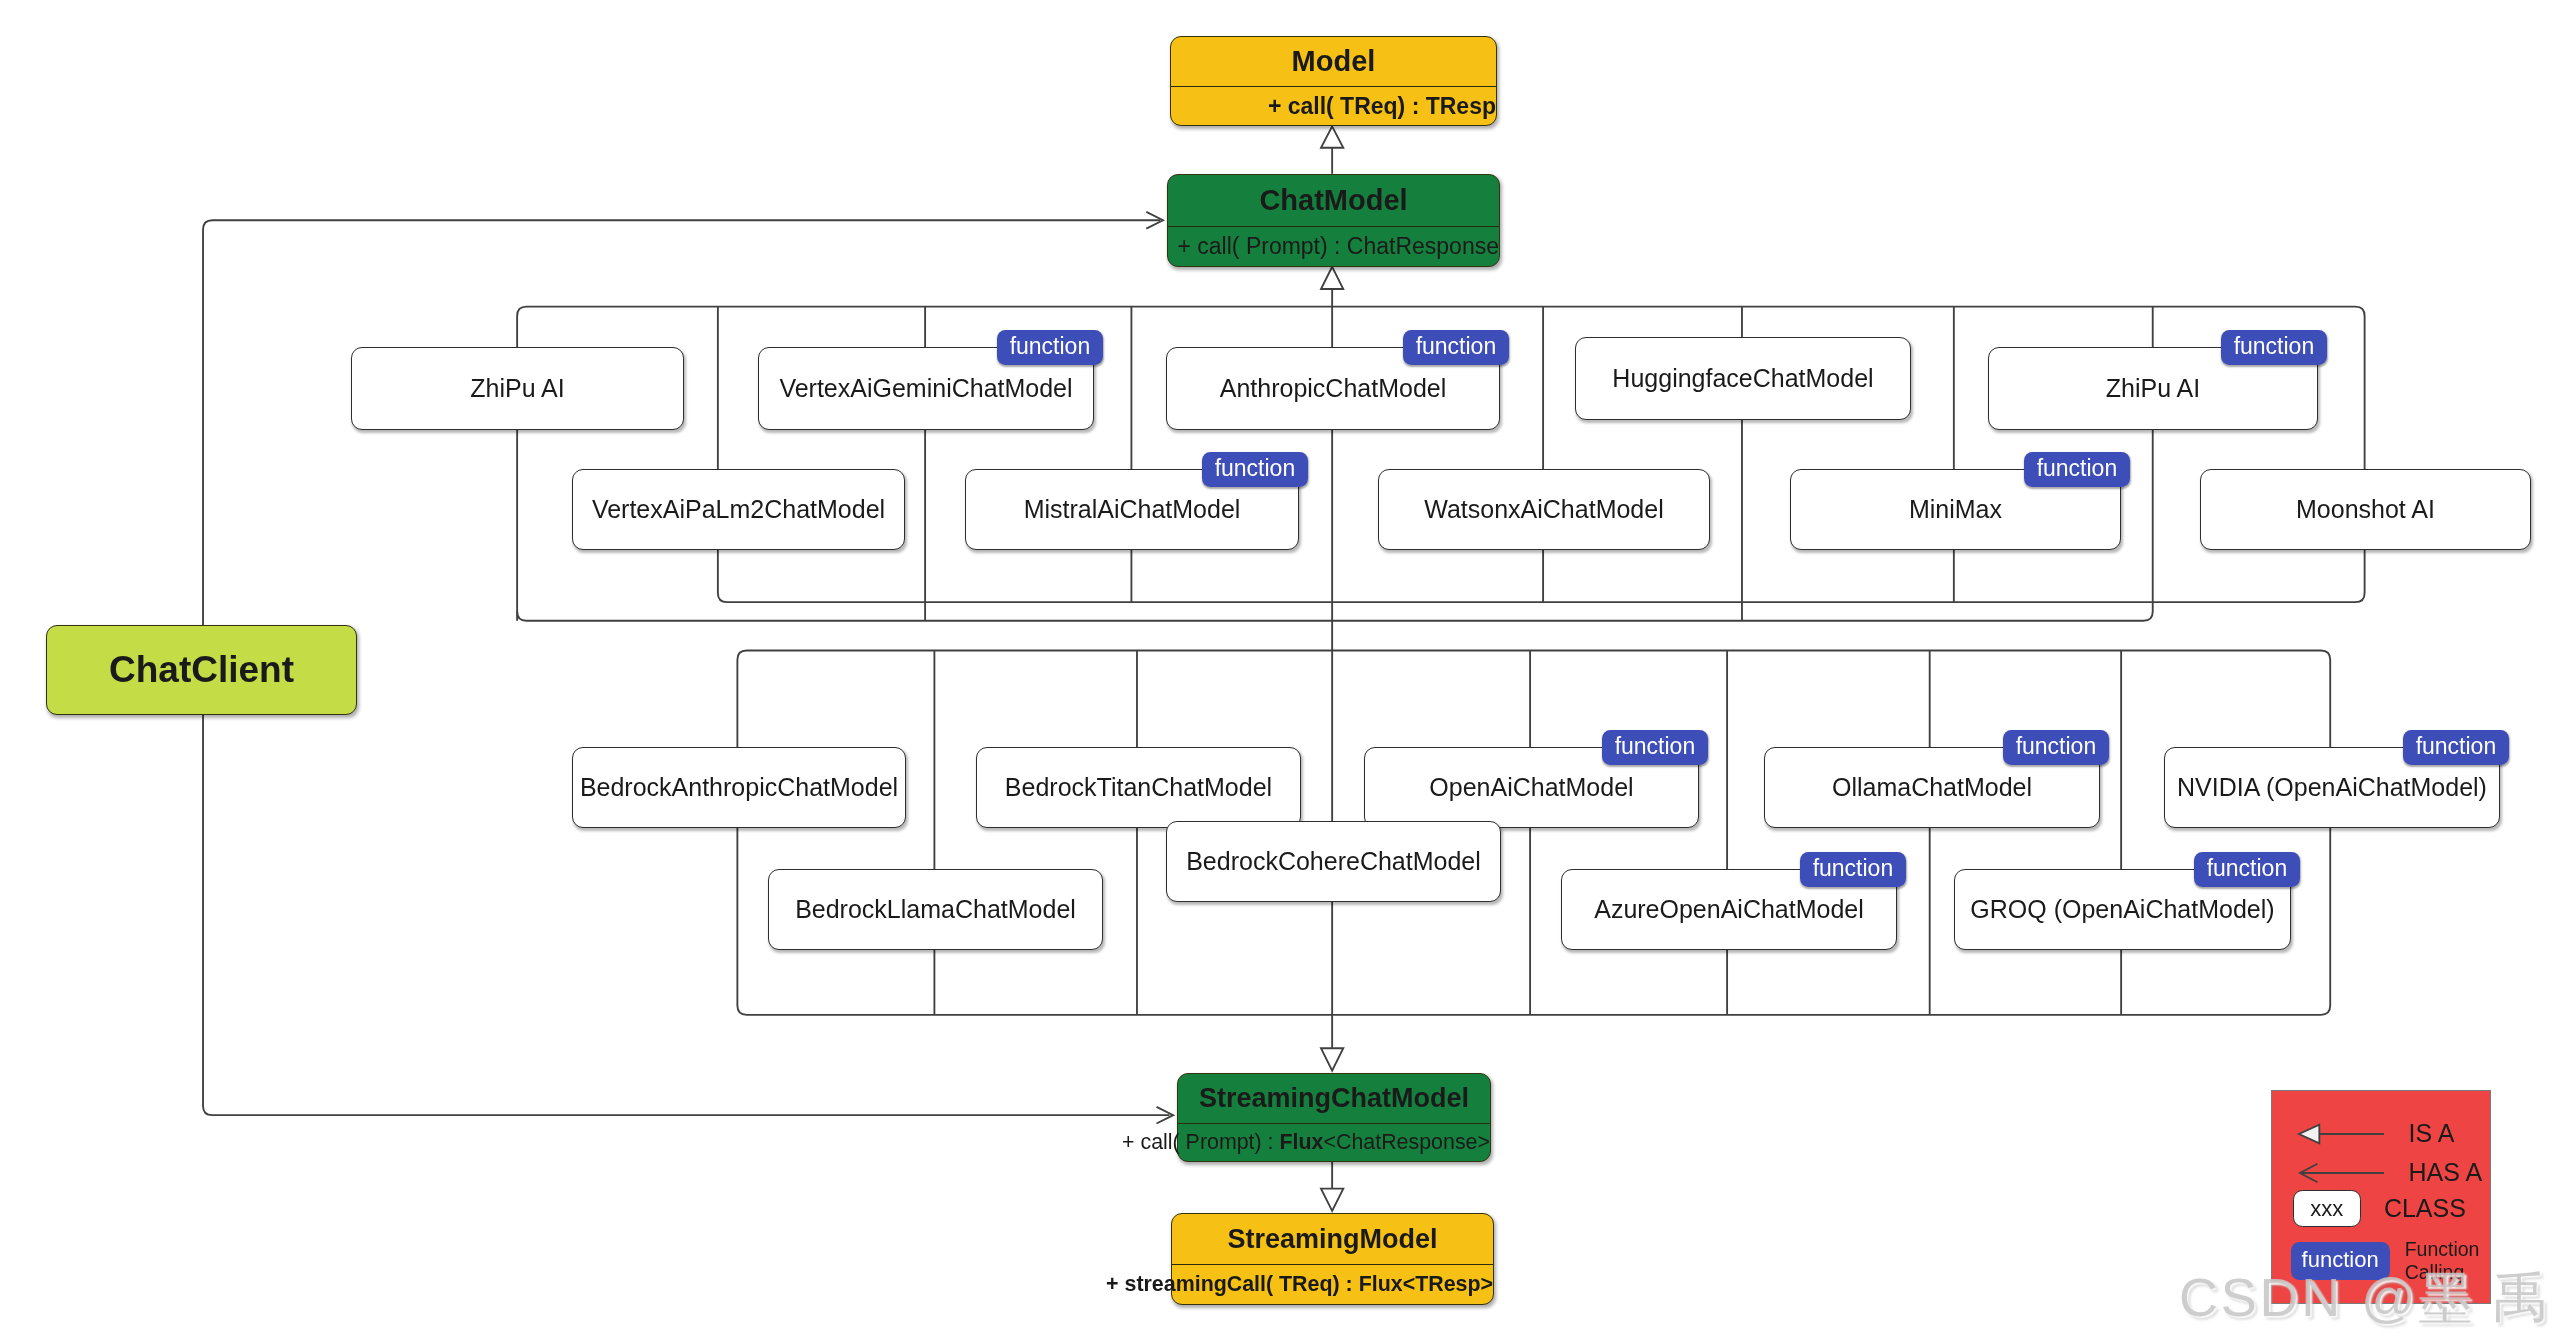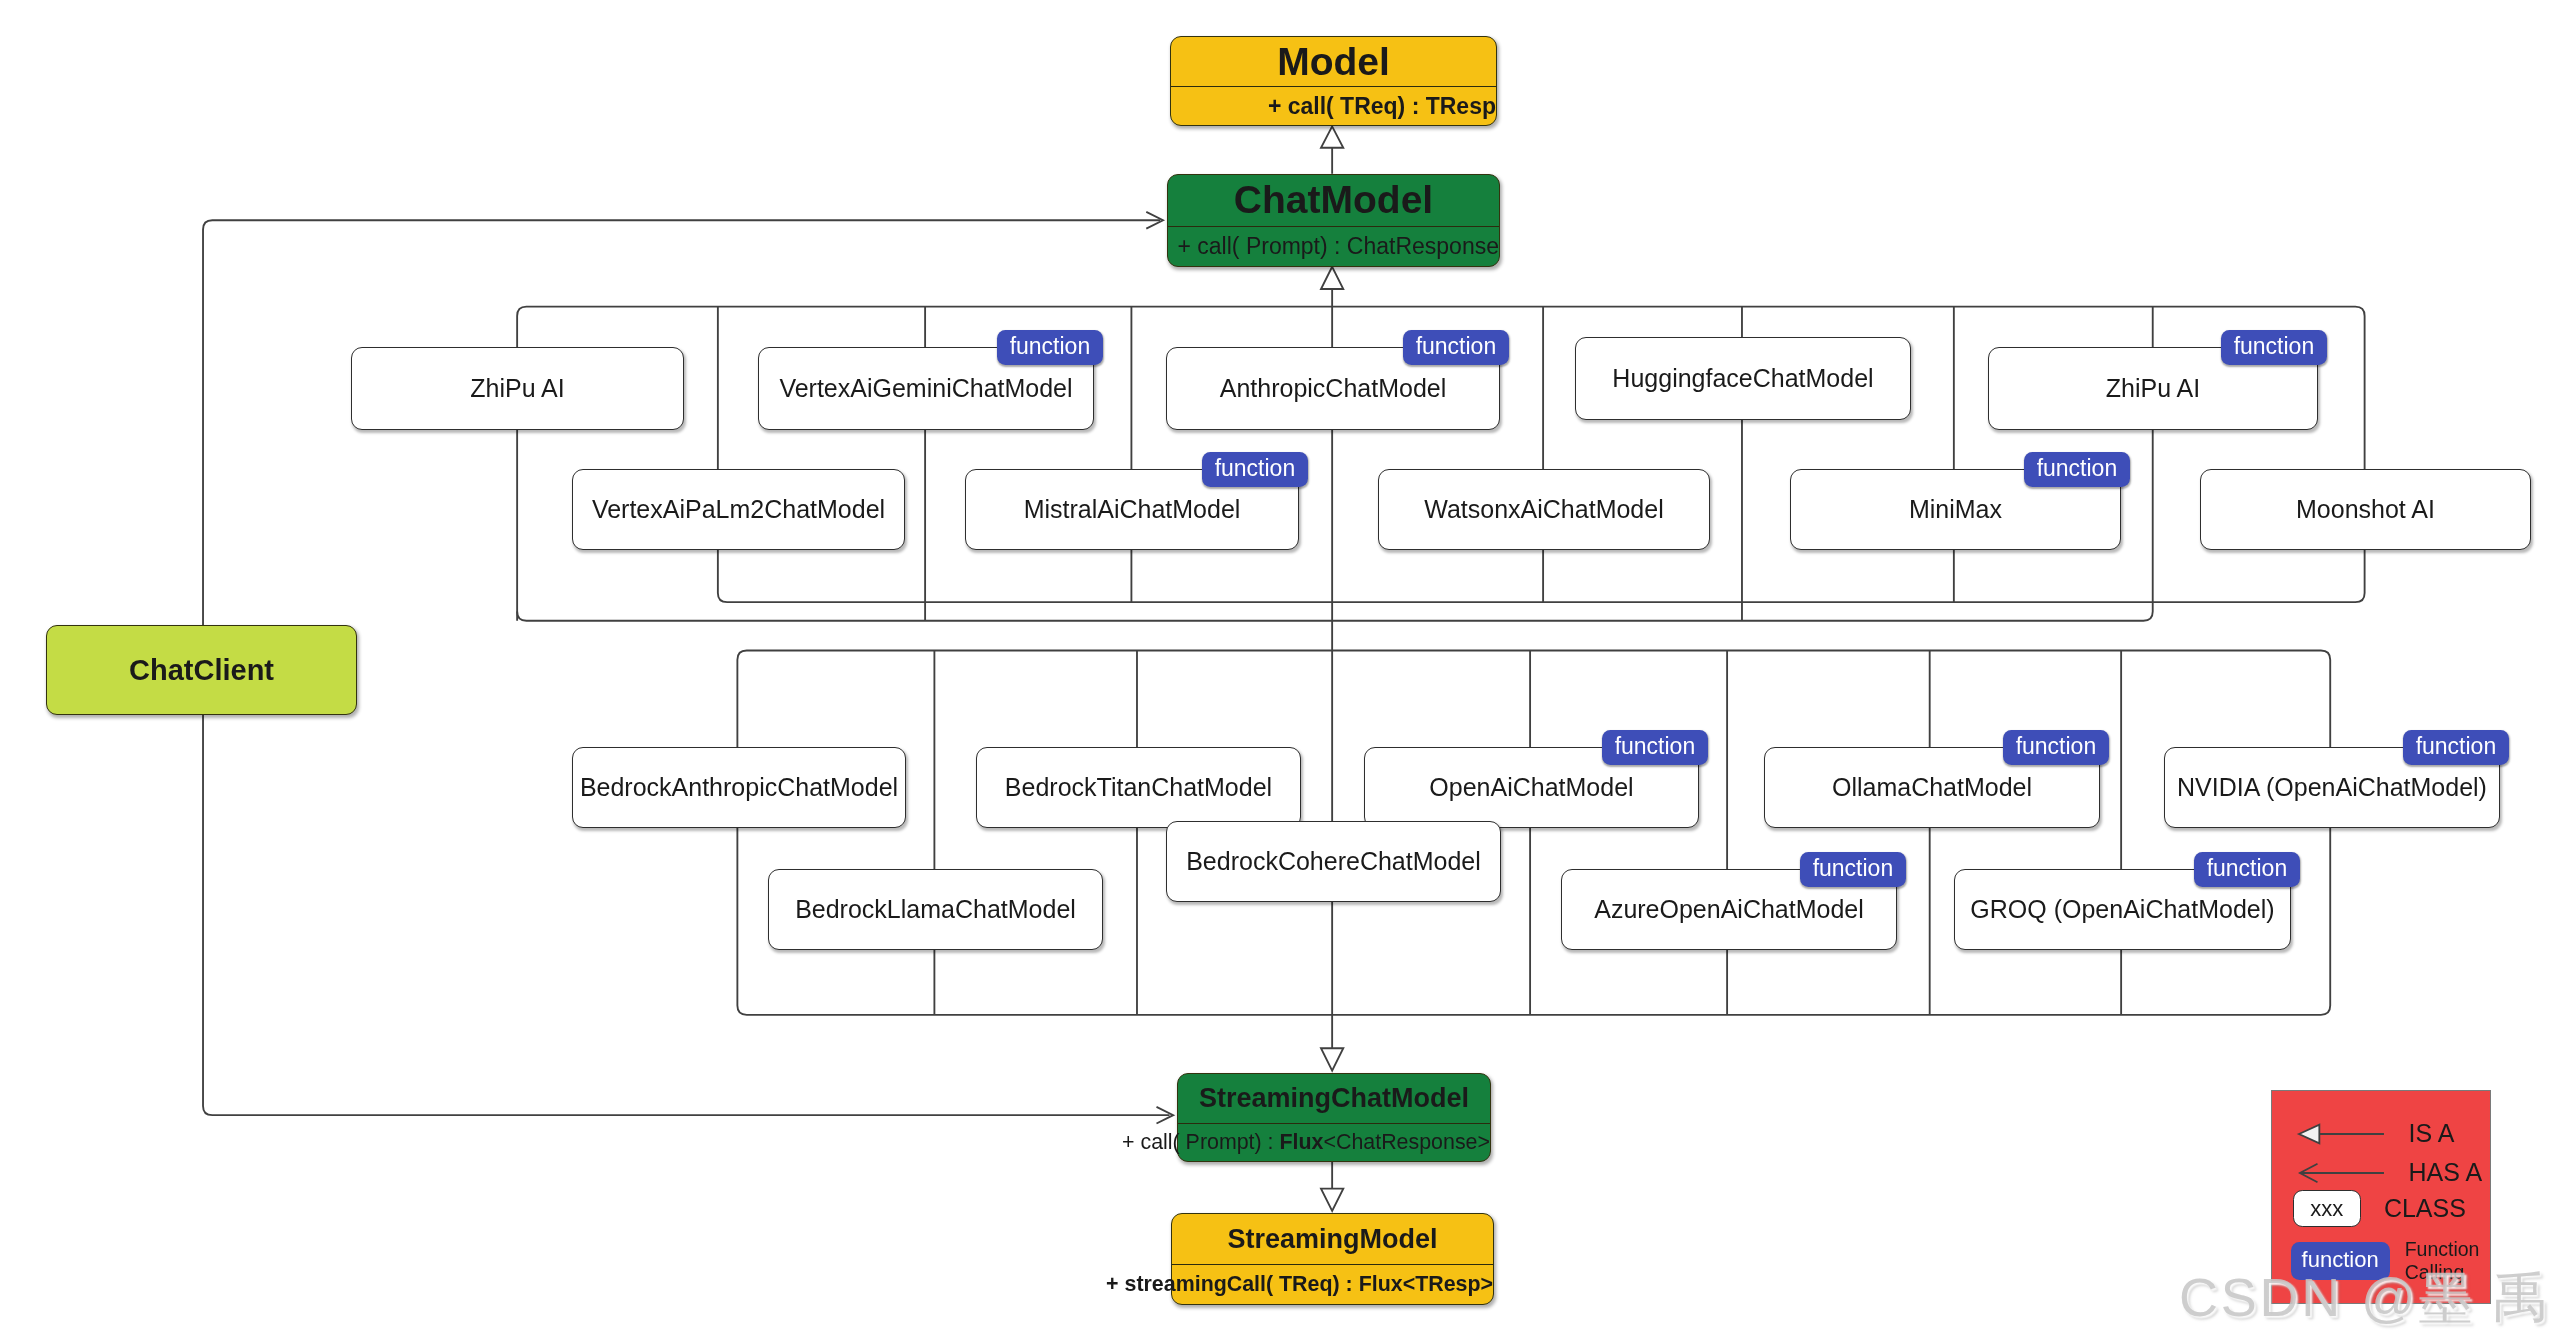--- a/index.html
+++ b/index.html
@@ -39,37 +39,37 @@
     border: 1.9px solid #33330f;
     border-radius: 11px;
     box-shadow: 1.9px 2.8px 3.7px rgba(0,0,0,0.32);
     display: flex; flex-direction: column;
     color: #1a1a1a;
   }
   .ubox.orange { background: #F6C114; }
   .ubox.green  { background: #15803d; }
   .ubox .t {
     flex: 1.3; display: flex; align-items: center; justify-content: center;
-    font-weight: 700; font-size: 39px;
+    font-weight: 700; font-size: 29px;
     border-bottom: 1.9px solid #2b2b0e;
   }
   .ubox .a {
     flex: 1; display: flex; align-items: center; justify-content: flex-end;
     font-size: 23px; white-space: pre;
   }
   .ubox .a .b { font-weight: 700; }
 
   .single {
     position: absolute; z-index: 2;
     background: #C4DC45;
     border: 1.9px solid #33330f;
     border-radius: 11px;
     box-shadow: 1.9px 2.8px 3.7px rgba(0,0,0,0.32);
     display: flex; align-items: center; justify-content: center;
-    font-weight: 700; font-size: 29px; color: #1a1a1a;
+    font-weight: 700; font-size: 37px; color: #1a1a1a;
   }
 
   
   #legend {
     position: absolute; z-index: 2;
     left: 2271px; top: 1090px; width: 220px; height: 214px;
     background: #ef4444;
     border: 1.9px solid #7a7a7a;
     box-sizing: border-box;
   }

